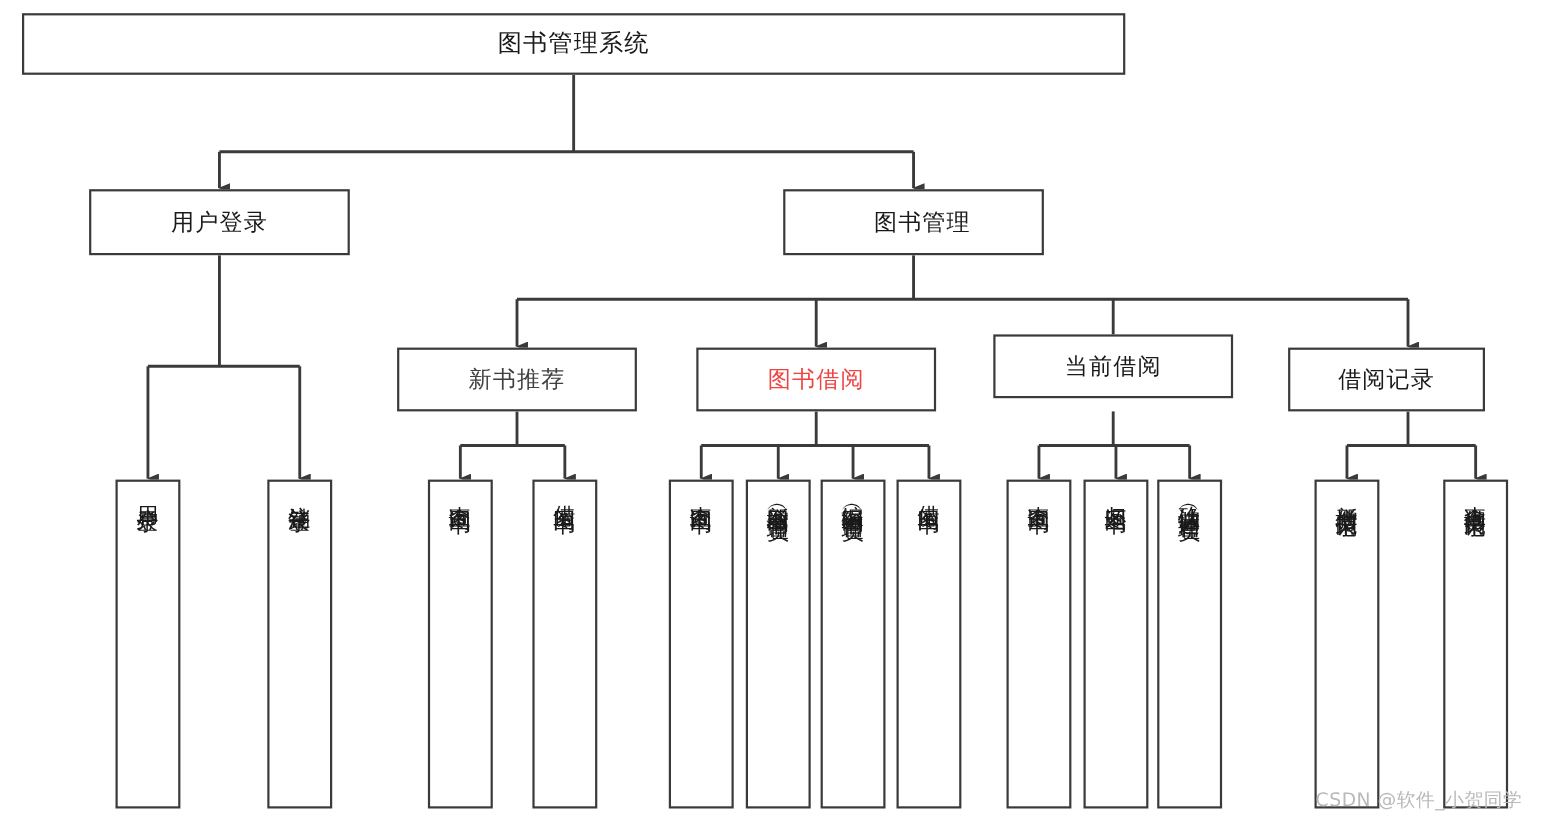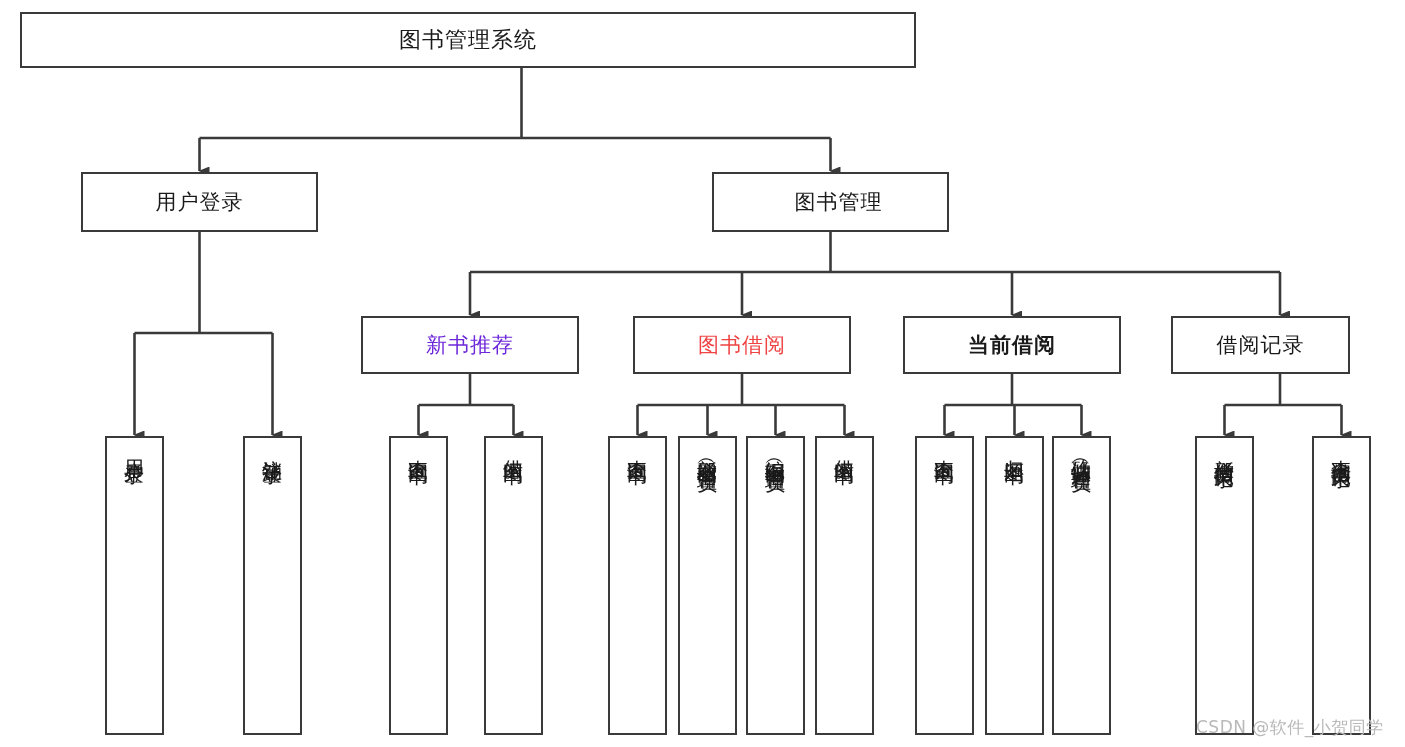--- a/index.html
+++ b/index.html
@@ -114,36 +114,36 @@
         <line x1="944.5" y1="405" x2="944.5" y2="435" stroke="#3a3a3a" stroke-width="2.6" marker-end="url(#arrowhead)"></line>
         <line x1="1014.5" y1="405" x2="1014.5" y2="435" stroke="#3a3a3a" stroke-width="2.6" marker-end="url(#arrowhead)"></line>
         <line x1="1081.5" y1="405" x2="1081.5" y2="435" stroke="#3a3a3a" stroke-width="2.6" marker-end="url(#arrowhead)"></line>
         <line x1="1280" y1="374" x2="1280" y2="405" stroke="#3a3a3a" stroke-width="2.6"></line>
         <line x1="1224.5" y1="405" x2="1341.5" y2="405" stroke="#3a3a3a" stroke-width="2.6"></line>
         <line x1="1224.5" y1="405" x2="1224.5" y2="435" stroke="#3a3a3a" stroke-width="2.6" marker-end="url(#arrowhead)"></line>
         <line x1="1341.5" y1="405" x2="1341.5" y2="435" stroke="#3a3a3a" stroke-width="2.6" marker-end="url(#arrowhead)"></line>
       </g>
   </svg>
   <div id="nodes-layer">
-      <div class="node-box node-horizontal node-root" style="left: 20px; top: 12px; width: 896px; height: 56px; border-color: rgb(58, 58, 58);">
+      <div class="node-box node-horizontal node-root" style="left: 20px; top: 12px; width: 1003px; height: 56px; border-color: rgb(58, 58, 58);">
         <span class="node-label" style="color: rgb(26, 26, 26);">图书管理系统</span>
       </div>
       <div class="node-box node-horizontal" style="left: 81px; top: 172px; width: 237px; height: 60px; border-color: rgb(58, 58, 58);">
         <span class="node-label" style="color: rgb(26, 26, 26);">用户登录</span>
       </div>
       <div class="node-box node-horizontal" style="left: 712px; top: 172px; width: 237px; height: 60px; border-color: rgb(58, 58, 58); padding-left: 16px;">
         <span class="node-label" style="color: rgb(26, 26, 26);">图书管理</span>
       </div>
       <div class="node-box node-horizontal" style="left: 361px; top: 316px; width: 218px; height: 58px; border-color: rgb(58, 58, 58);">
-        <span class="node-label" style="color: #6d28d9;">新书推荐</span>
+        <span class="node-label" style="color: #404040;">新书推荐</span>
       </div>
       <div class="node-box node-horizontal" style="left: 633px; top: 316px; width: 218px; height: 58px; border-color: rgb(58, 58, 58);">
         <span class="node-label" style="color: #ef4444;">图书借阅</span>
       </div>
-      <div class="node-box node-horizontal" style="left: 903px; top: 316px; width: 218px; height: 58px; border-color: rgb(58, 58, 58); font-weight: bold;">
+      <div class="node-box node-horizontal" style="left: 903px; top: 304px; width: 218px; height: 58px; border-color: rgb(58, 58, 58);">
         <span class="node-label" style="color: rgb(26, 26, 26);">当前借阅</span>
       </div>
       <div class="node-box node-horizontal" style="left: 1171px; top: 316px; width: 179px; height: 58px; border-color: rgb(58, 58, 58);">
         <span class="node-label" style="color: rgb(26, 26, 26);">借阅记录</span>
       </div>
       <div class="node-box node-vertical" style="left: 105px; top: 436px; width: 59px; height: 299px; border-color: rgb(58, 58, 58);">
         <span class="node-label" style="color: rgb(26, 26, 26);">用户登录</span>
       </div>
       <div class="node-box node-vertical" style="left: 243px; top: 436px; width: 59px; height: 299px; border-color: rgb(58, 58, 58);">
         <span class="node-label" style="color: rgb(26, 26, 26);">注销登录</span>

